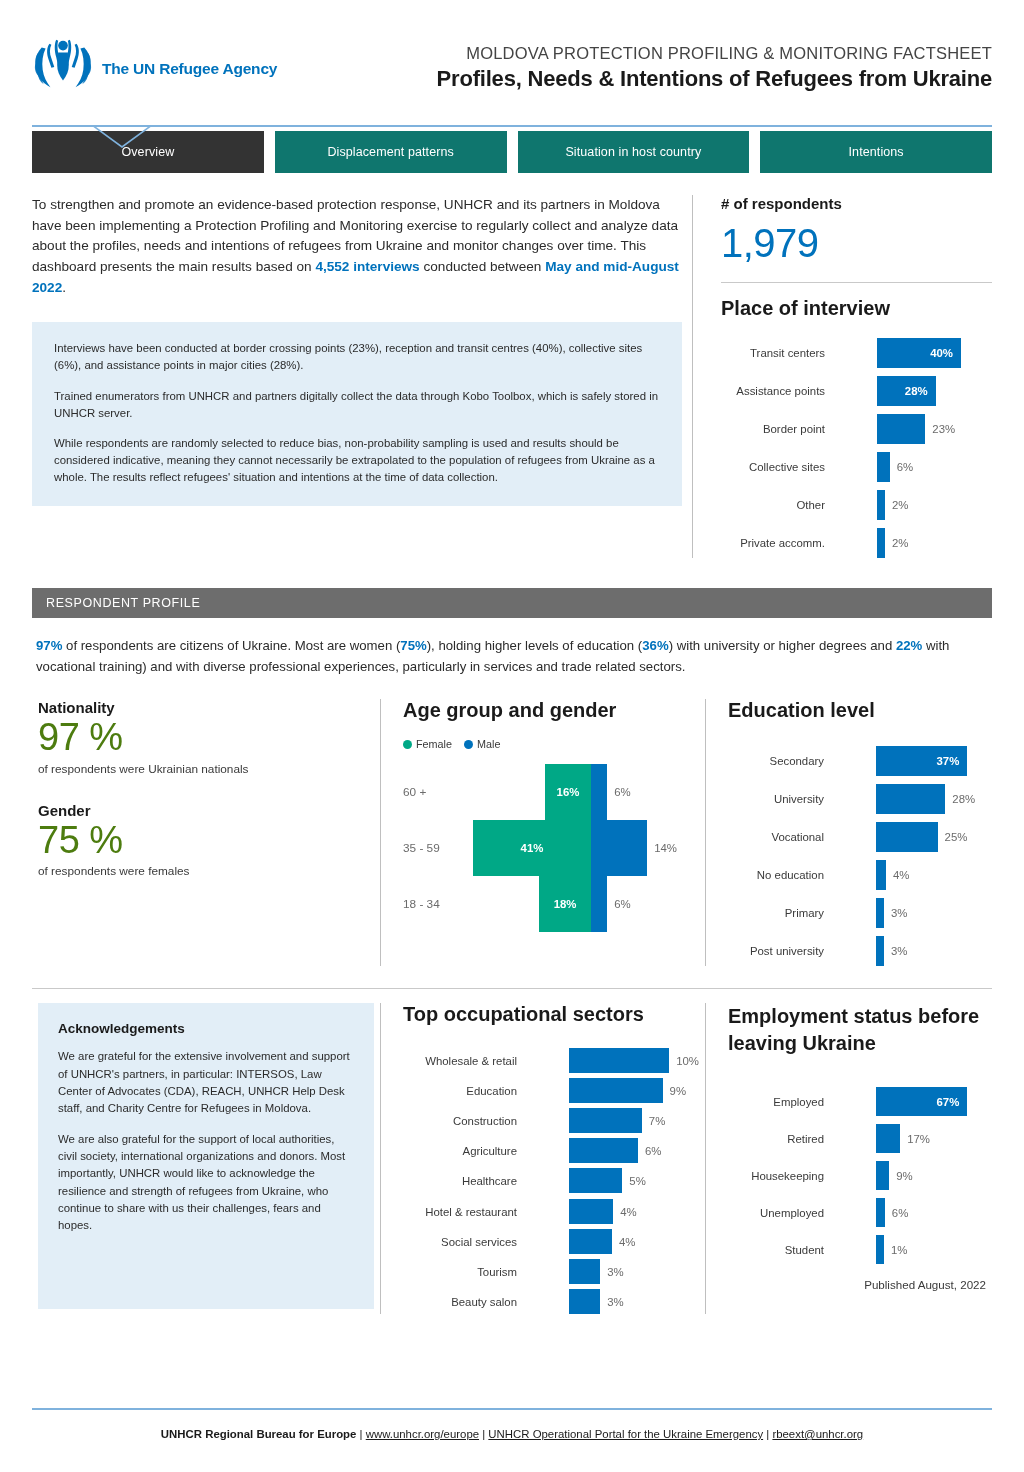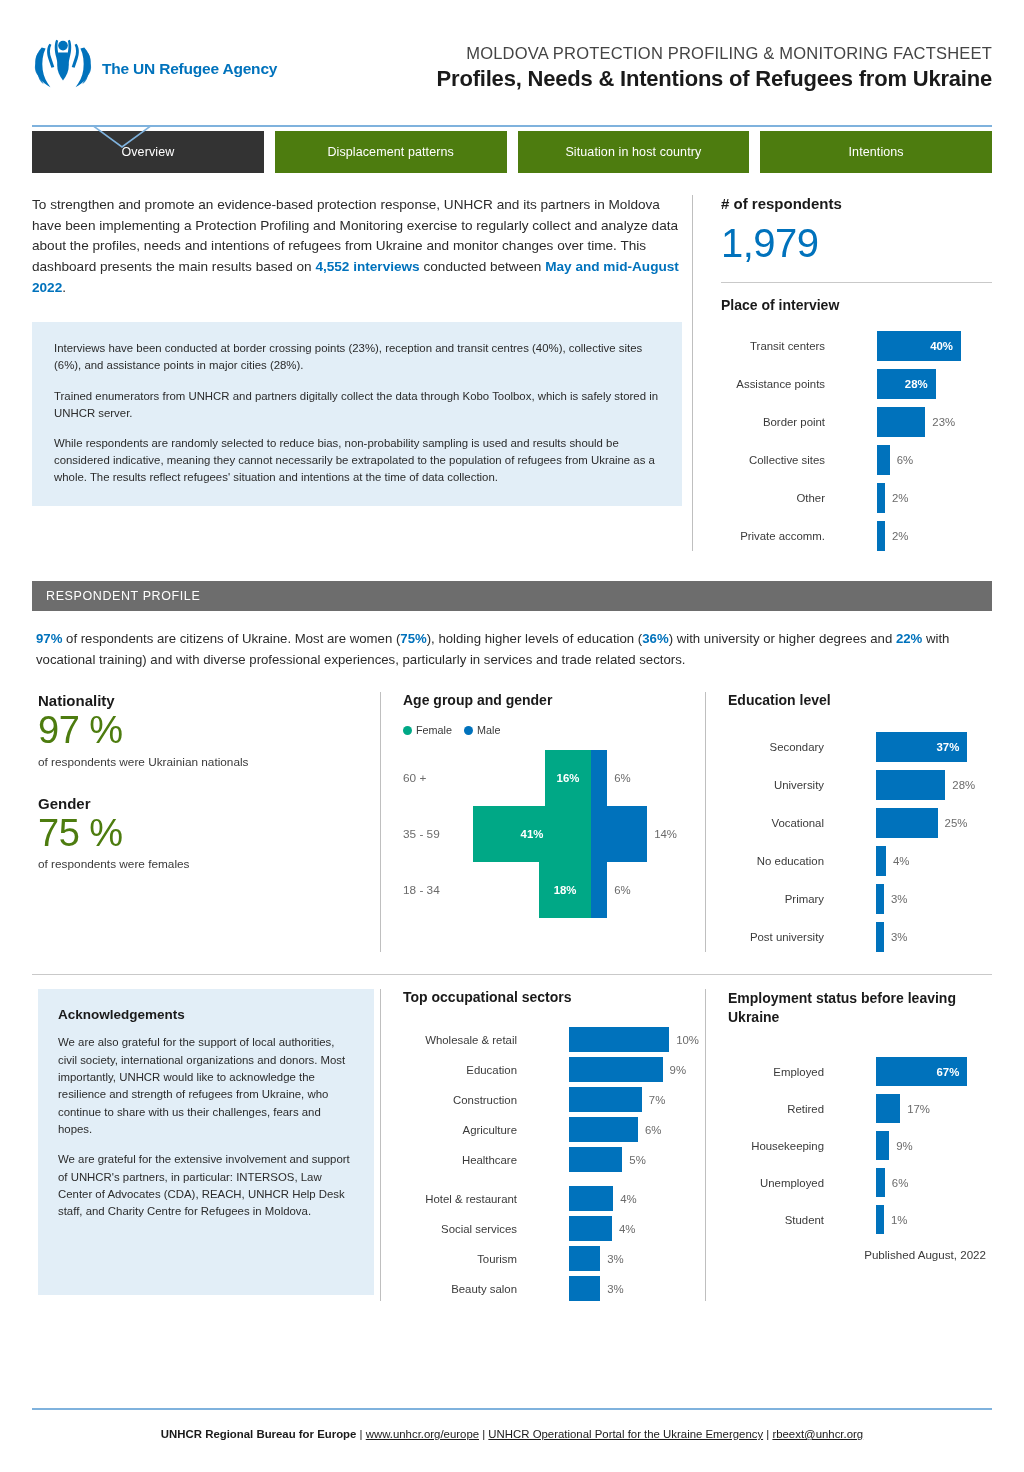--- a/index.html
+++ b/index.html
@@ -42,21 +42,21 @@
     position: absolute; left: 32px; right: 32px; top: 125px;
     height: 1.6px; background: #7fb2dd;
   }
   .notch { position: absolute; left: 92px; top: 125px; width: 60px; height: 24px; }
 
   
   .tabs { display: flex; gap: 11px; margin-top: 33px; }
   .tab {
     flex: 1; height: 42px; display: flex; align-items: center; justify-content: center;
     font-size: 12.5px; color: #ffffff; letter-spacing: 0.1px;
-    background: #4d7c0f; cursor: pointer; user-select: none;
+    background: #0f766e; cursor: pointer; user-select: none;
   }
   .tab.active { background: #333333; }
 
   
   .overview { display: flex; margin-top: 22px; }
   .ov-left { width: 660px; flex: 0 0 660px; padding-right: 10px; }
   .ov-right { flex: 1; border-left: 1.4px solid #bfbfbf; padding-left: 28px; }
 
   .intro {
     font-size: 13.6px; line-height: 1.52; color: #2b2b2b;
@@ -69,21 +69,21 @@
   .methodology h4 { font-size: 13px; font-weight: bold; color: #1a1a1a; margin-bottom: 12px; }
   .methodology p { font-size: 11.4px; line-height: 1.5; color: #2b2b2b; margin-bottom: 13px; }
   .methodology p:last-child { margin-bottom: 0; }
 
   .kpi-label { font-size: 15px; font-weight: bold; color: #1a1a1a; }
   .kpi-value {
     font-size: 40px; color: #0072bc; line-height: 1.15; margin-top: 8px;
     font-weight: normal; letter-spacing: -0.5px;
   }
   .kpi-rule { height: 1.2px; background: #c9c9c9; margin: 16px 0 14px 0; }
-  .chart-title { font-size: 14px; font-weight: bold; color: #1a1a1a; }
+  .chart-title { font-size: 20px; font-weight: bold; color: #1a1a1a; }
 
   
   .hbar-chart { margin-top: 18px; }
   .hbar-row { display: flex; align-items: center; height: 30px; margin-bottom: 8px; justify-content: center; }
   .hbar-row:last-child { margin-bottom: 0; }
   .hbar-label {
     font-size: 11.4px; color: #3a3a3a; text-align: right;
     padding-right: 8px; flex: 0 0 auto; white-space: nowrap;
   }
   .hbar-track { flex: 1; display: flex; align-items: center; height: 100%; padding-left: 44px; }
@@ -421,22 +421,22 @@
     </div>
   </div>
 
   <div class="bottom-rule"></div>
 
   <div class="cols-bottom">
 
     <div class="col col-1">
       <div class="ack">
         <h4>Acknowledgements</h4>
+        <p>We are grateful for the extensive involvement and support of UNHCR's partners, in particular: INTERSOS, Law Center of Advocates (CDA), REACH, UNHCR Help Desk staff, and Charity Centre for Refugees in Moldova.</p>
         <p>We are also grateful for the support of local authorities, civil society, international organizations and donors. Most importantly, UNHCR would like to acknowledge the resilience and strength of refugees from Ukraine, who continue to share with us their challenges, fears and hopes.</p>
-        <p>We are grateful for the extensive involvement and support of UNHCR's partners, in particular: INTERSOS, Law Center of Advocates (CDA), REACH, UNHCR Help Desk staff, and Charity Centre for Refugees in Moldova.</p>
       </div>
     </div>
 
     <div class="col col-2">
       <div class="chart-title">Top occupational sectors</div>
       <div class="hbar-chart" style="margin-top:22px">
         <div class="hbar-row" style="height:25px;margin-bottom:5px">
           <div class="hbar-label" style="flex:0 0 122px">Wholesale &amp; retail</div>
           <div class="hbar-track">
             <div class="hbar-fill" style="width:81%"></div>
@@ -457,21 +457,21 @@
             <span class="hbar-val-out">7%</span>
           </div>
         </div>
         <div class="hbar-row" style="height:25px;margin-bottom:5px">
           <div class="hbar-label" style="flex:0 0 122px">Agriculture</div>
           <div class="hbar-track">
             <div class="hbar-fill" style="width:53%"></div>
             <span class="hbar-val-out">6%</span>
           </div>
         </div>
-        <div class="hbar-row" style="height:25px;margin-bottom:14px">
+        <div class="hbar-row" style="height:25px;margin-bottom:6px">
           <div class="hbar-label" style="flex:0 0 122px">Healthcare</div>
           <div class="hbar-track">
             <div class="hbar-fill" style="width:41%"></div>
             <span class="hbar-val-out">5%</span>
           </div>
         </div>
         <div class="hbar-row" style="height:25px;margin-bottom:5px">
           <div class="hbar-label" style="flex:0 0 122px">Hotel &amp; restaurant</div>
           <div class="hbar-track">
             <div class="hbar-fill" style="width:34%"></div>

